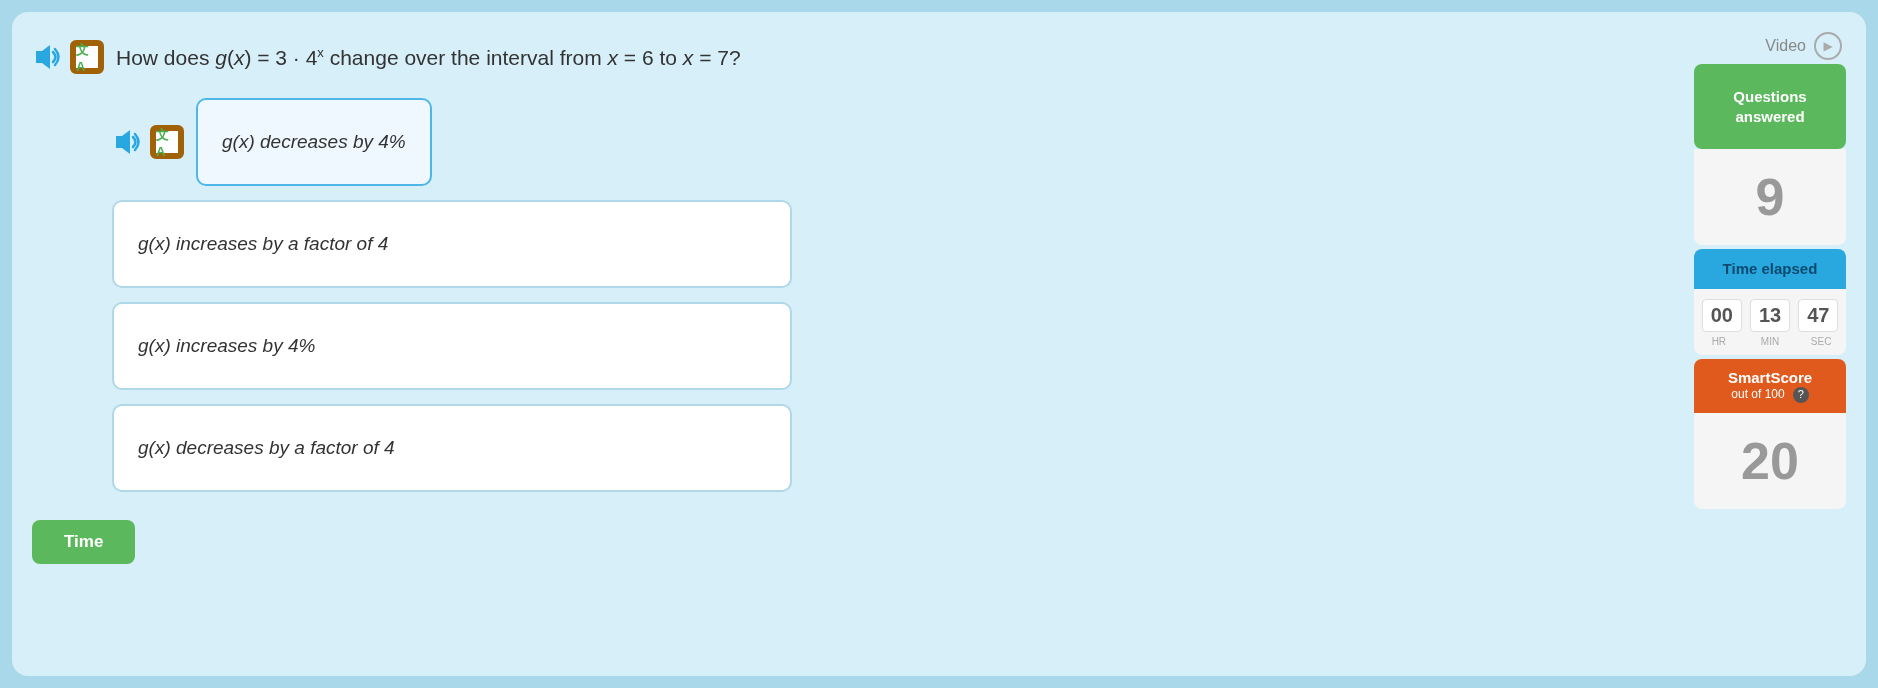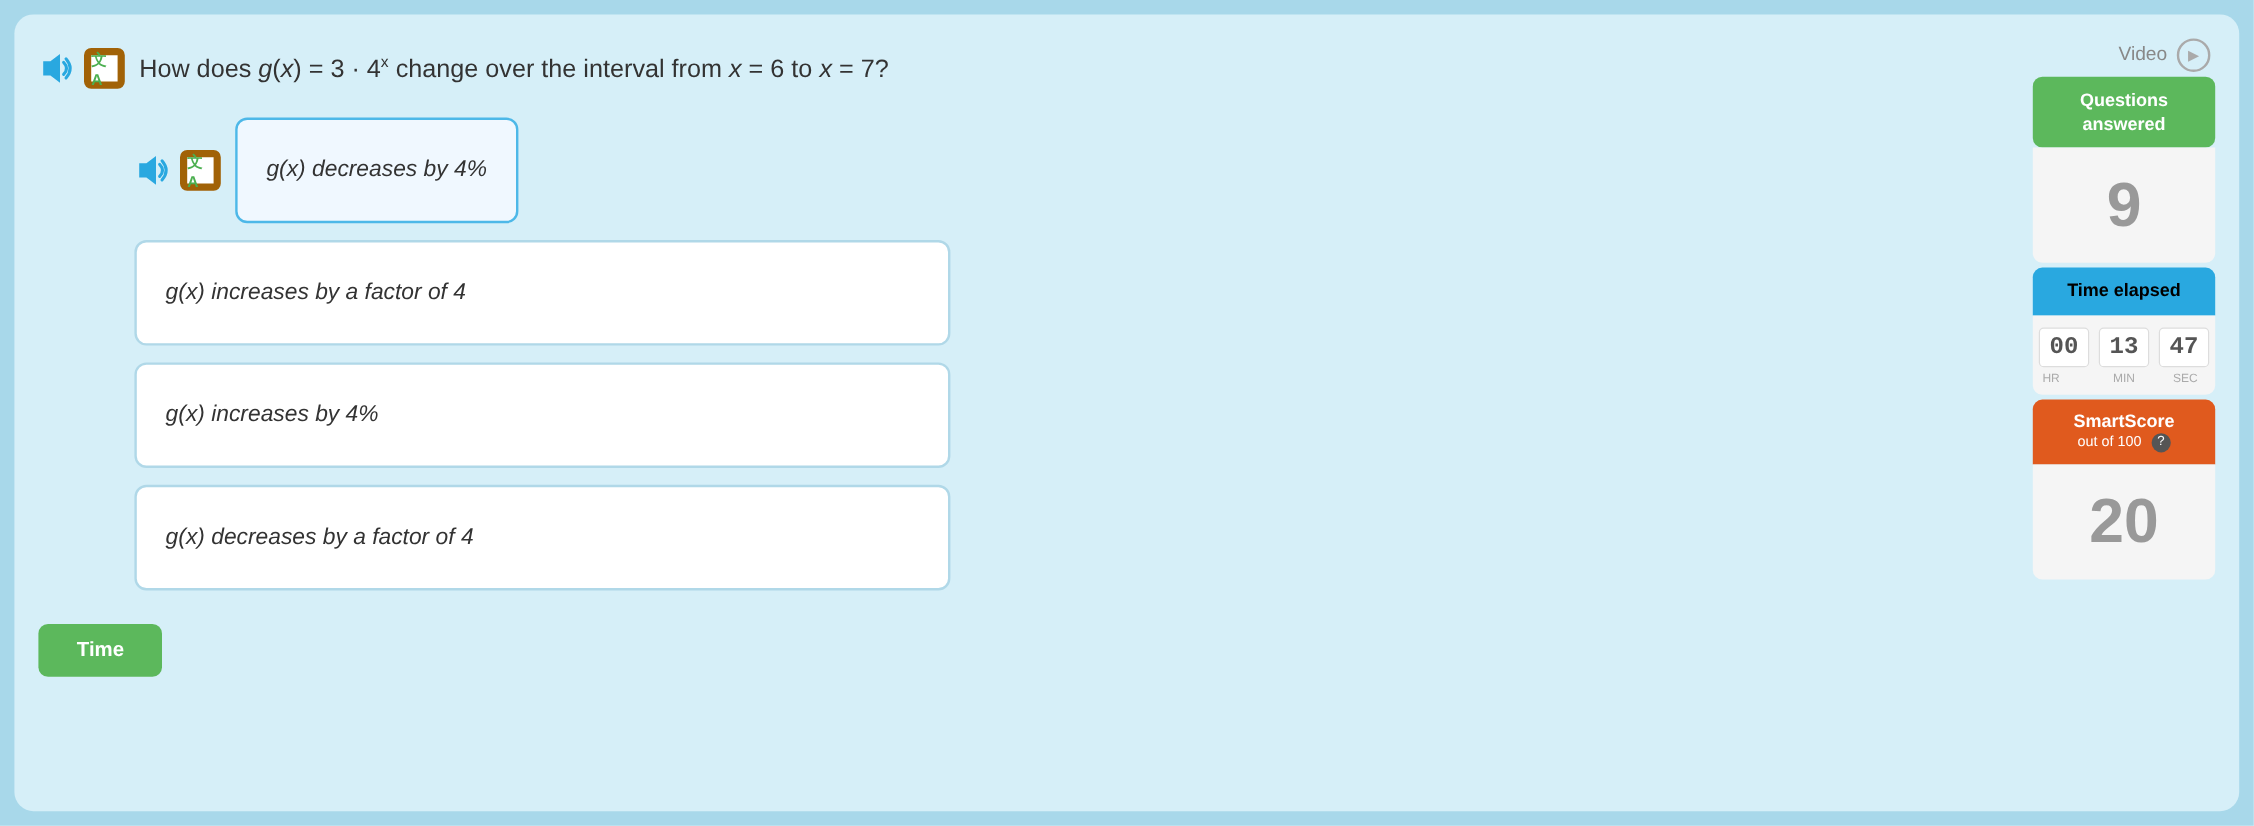--- a/index.html
+++ b/index.html
@@ -129,40 +129,40 @@
       cursor: pointer;
       color: #aaa;
       font-size: 12px;
     }
 
     .questions-answered-box {
       background: #5cb85c;
       color: white;
       border-radius: 8px;
       text-align: center;
-      padding: 10px 8px;
+      padding: 23px 8px;
       font-size: 15px;
       font-weight: bold;
       line-height: 1.3;
     }
 
     .questions-count-box {
       background: #f5f5f5;
       border-radius: 0 0 8px 8px;
       text-align: center;
       padding: 18px 8px;
       font-size: 52px;
       font-weight: bold;
       color: #999;
       margin-bottom: 4px;
     }
 
     .time-elapsed-box {
       background: #29a8e0;
-      color: #000000;
+      color: #0c4a6e;
       border-radius: 8px 8px 0 0;
       text-align: center;
       padding: 10px 8px;
       font-size: 15px;
       font-weight: bold;
       line-height: 1.3;
     }
 
     .time-display {
       background: #f5f5f5;
@@ -181,21 +181,20 @@
     .time-value {
       background: white;
       border: 1px solid #ddd;
       border-radius: 4px;
       font-size: 20px;
       font-weight: bold;
       color: #555;
       padding: 4px 8px;
       min-width: 36px;
       text-align: center;
-      font-family: Liberation Mono, monospace;
     }
 
     .time-separator {
       font-size: 20px;
       font-weight: bold;
       color: #555;
       padding-top: 4px;
     }
 
     .time-labels-row {
@@ -358,21 +357,21 @@
       <div class="time-separator"></div>
       <div class="time-unit">
         <div class="time-value">13</div>
       </div>
       <div class="time-separator"></div>
       <div class="time-unit">
         <div class="time-value">47</div>
       </div>
     </div>
     <div class="time-labels-row">
-      <span style="width:36px;font-size:10px;color:#aaa;">HR</span>
+      <span style="width:36px;text-align:center;font-size:10px;color:#aaa;">HR</span>
       <span style="width:10px;"></span>
       <span style="width:36px;text-align:center;font-size:10px;color:#aaa;">MIN</span>
       <span style="width:10px;"></span>
       <span style="width:36px;text-align:center;font-size:10px;color:#aaa;">SEC</span>
     </div>
 
     <div class="smartscore-box">
       <div style="font-size:15px;font-weight:bold;">SmartScore</div>
       <div class="smartscore-out-of">
         <span>out of 100</span>

